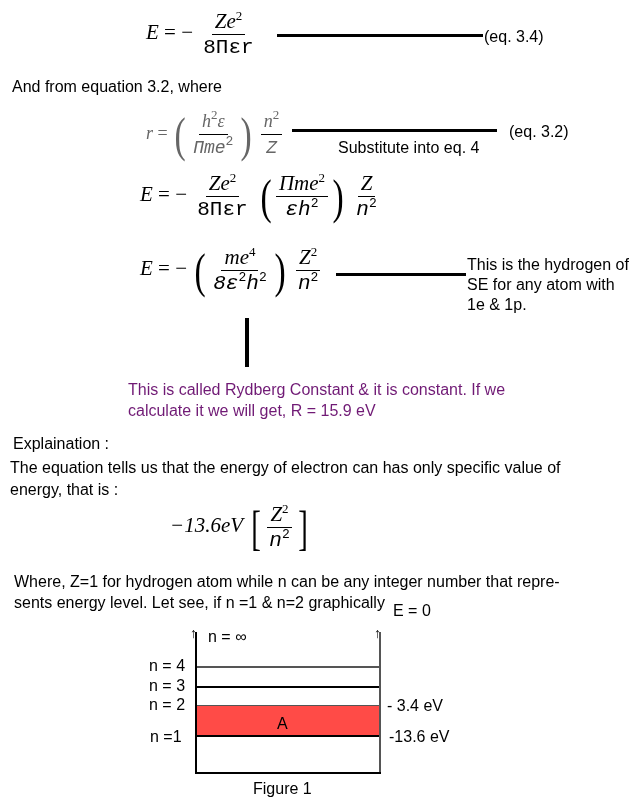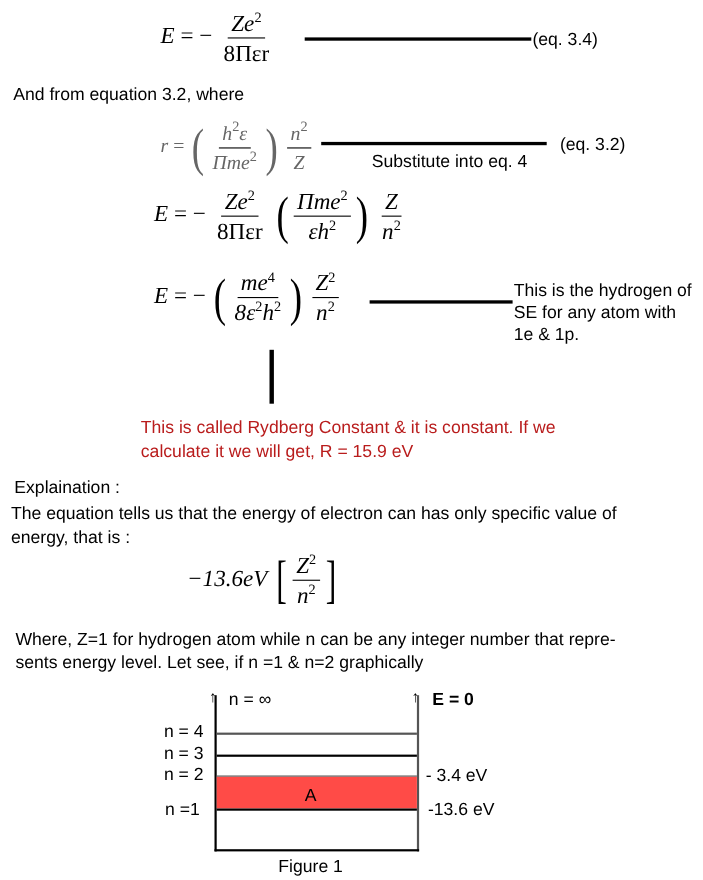--- a/index.html
+++ b/index.html
@@ -1,25 +1,25 @@
 <!DOCTYPE html>
 <html><head>
   <meta charset="utf-8">
   <style>
     html, body { margin: 0; padding: 0; background: #ffffff; }
     body { width: 639px; height: 800px; position: relative; overflow: hidden;
            font-family: "Liberation Sans", sans-serif; color: #000; }
     .abs { position: absolute; }
     .txt { font-size: 16px; line-height: 19px; white-space: nowrap; }
-    .red { color: #b91c1c; }
+    .red { color: #701a75; }
     .math { font-family: "Liberation Serif", "DejaVu Serif", serif; font-size: 21px; white-space: nowrap; }
     .math i { font-style: italic; }
     .frac { display: inline-flex; flex-direction: column; align-items: center; vertical-align: middle; margin: 0 2px; }
     .frac .num { padding: 0 3px 2px; border-bottom: 1.4px solid #000; line-height: 22px; }
-    .frac .den { padding: 2px 3px 0; line-height: 22px; }
+    .frac .den { padding: 2px 3px 0; line-height: 22px; font-family: Liberation Mono, monospace; }
     .paren { font-size: 48px; font-weight: 100; vertical-align: middle; line-height: 48px; transform: scaleX(0.7); display: inline-block; }
     .brack { font-size: 48px; vertical-align: middle; line-height: 48px; display: inline-block; transform: scaleX(0.6); }
     .gray { color: #666; }
     sup { font-size: 13px; vertical-align: 8px; line-height: 0; }
     .hline { position: absolute; height: 3px; background: #000; }
     .vline { position: absolute; width: 4px; background: #000; }
     
     .diag-line { position: absolute; background: #000; }
     .arrowhead { position: absolute; font-size: 14px; line-height: 14px; }
   </style>
@@ -131,21 +131,21 @@
 
   <div class="abs" style="left:197px; top:706px; width:182px; height:29px; background:#ff4b47;"></div>
   <div class="abs txt" style="left:277px; top:714px;">A</div>
 
   <div class="diag-line" style="left:197px; top:666px; width:182px; height:2px; background:#555;"></div>
   <div class="diag-line" style="left:197px; top:686px; width:182px; height:2px;"></div>
   <div class="diag-line" style="left:197px; top:705px; width:182px; height:1px; background:#555;"></div>
   <div class="diag-line" style="left:197px; top:735px; width:182px; height:2px;"></div>
 
   <div class="abs txt" style="left:208px; top:627px;">n = ∞</div>
-  <div class="abs txt" style="left:393px; top:627px;font-weight:bold;">E = 0</div>
+  <div class="abs txt" style="left:393px; top:601px;">E = 0</div>
 
   <div class="abs txt" style="left:149px; top:656px;">n = 4</div>
   <div class="abs txt" style="left:149px; top:676px;">n = 3</div>
   <div class="abs txt" style="left:149px; top:695px;">n = 2</div>
   <div class="abs txt" style="left:150px; top:727px;text-align:center;">n =1</div>
 
   <div class="abs txt" style="left:387px; top:696px;">- 3.4 eV</div>
   <div class="abs txt" style="left:389px; top:727px;">-13.6 eV</div>
 
   <div class="abs txt" style="left:253px; top:779px;">Figure 1</div>

